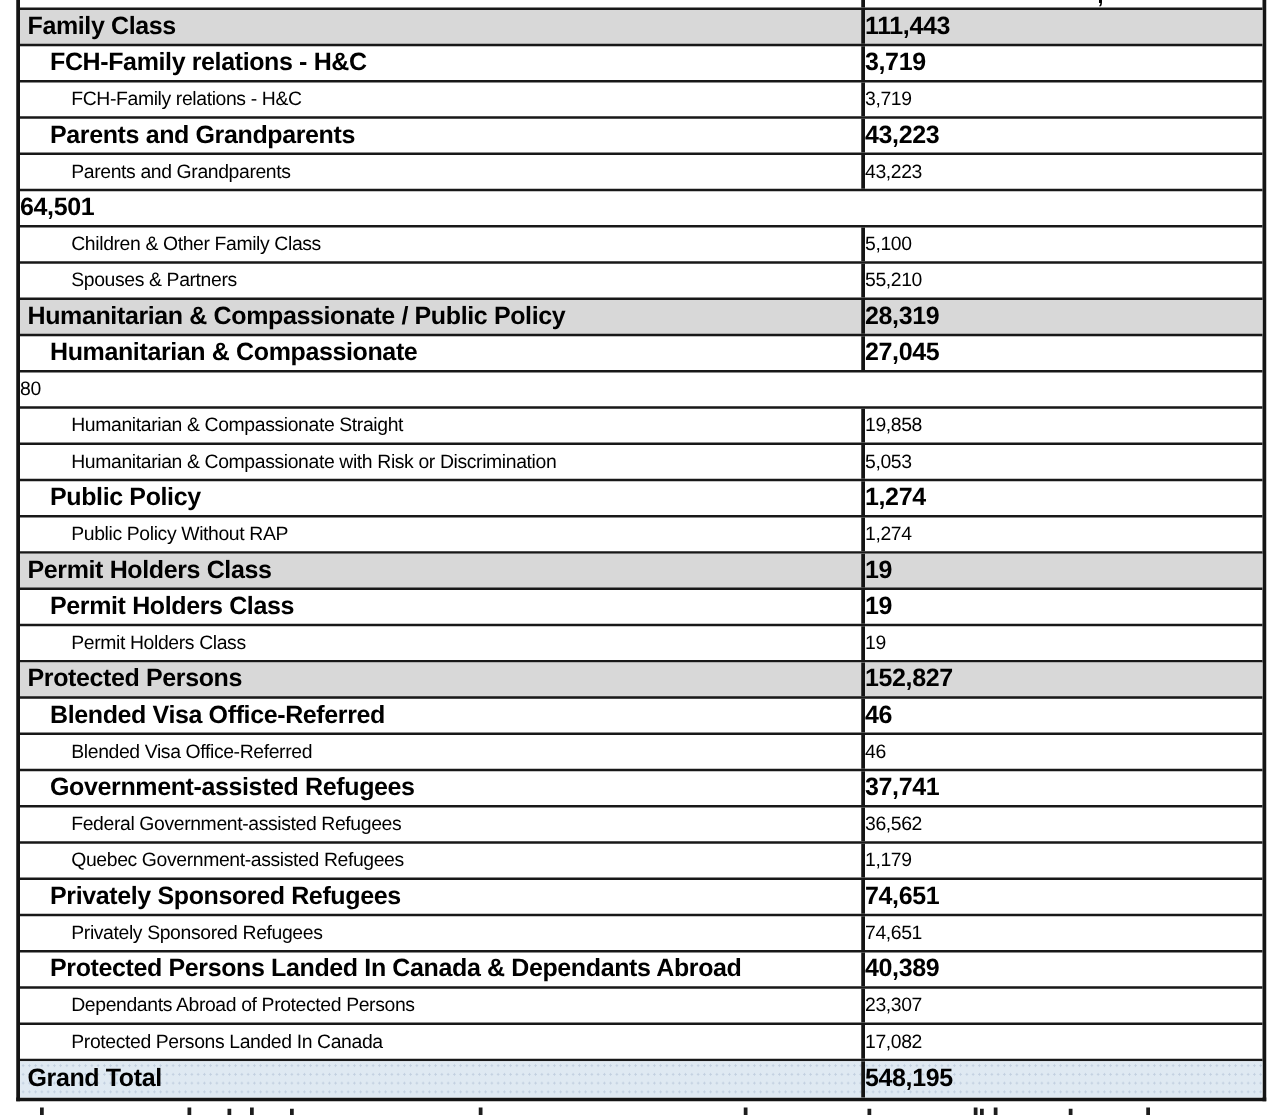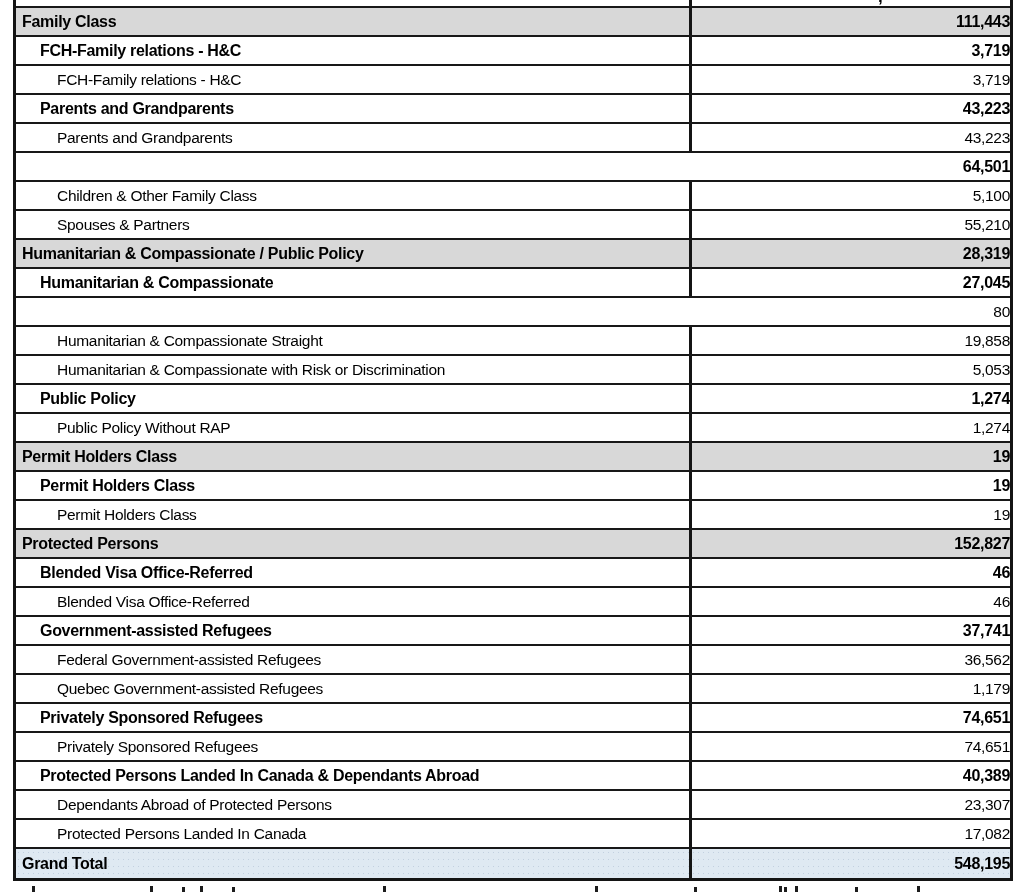--- a/index.html
+++ b/index.html
@@ -33,24 +33,24 @@
     overflow:hidden;
     position:relative;
   }
   .cell.label{
     width:676px;
     border-right:3px solid #141414;
     padding-left:6px;
   }
   .cell.value{
     flex:1;
-    justify-content:flex-end;
+    justify-content:flex-start;
   }
   .txt{
-    font-size:16px;
+    font-size:20px;
     letter-spacing:-0.3px;
     white-space:nowrap;
   }
   
   .row.section{background:#d8d8d8;}
   .row.section .txt{font-weight:bold;}
   .row.group .cell.label{padding-left:24px;}
   .row.group .txt{font-weight:bold;}
   .row.item .cell.label{padding-left:41px;}
   .row.item .txt{font-weight:normal;font-size:15.5px;}

